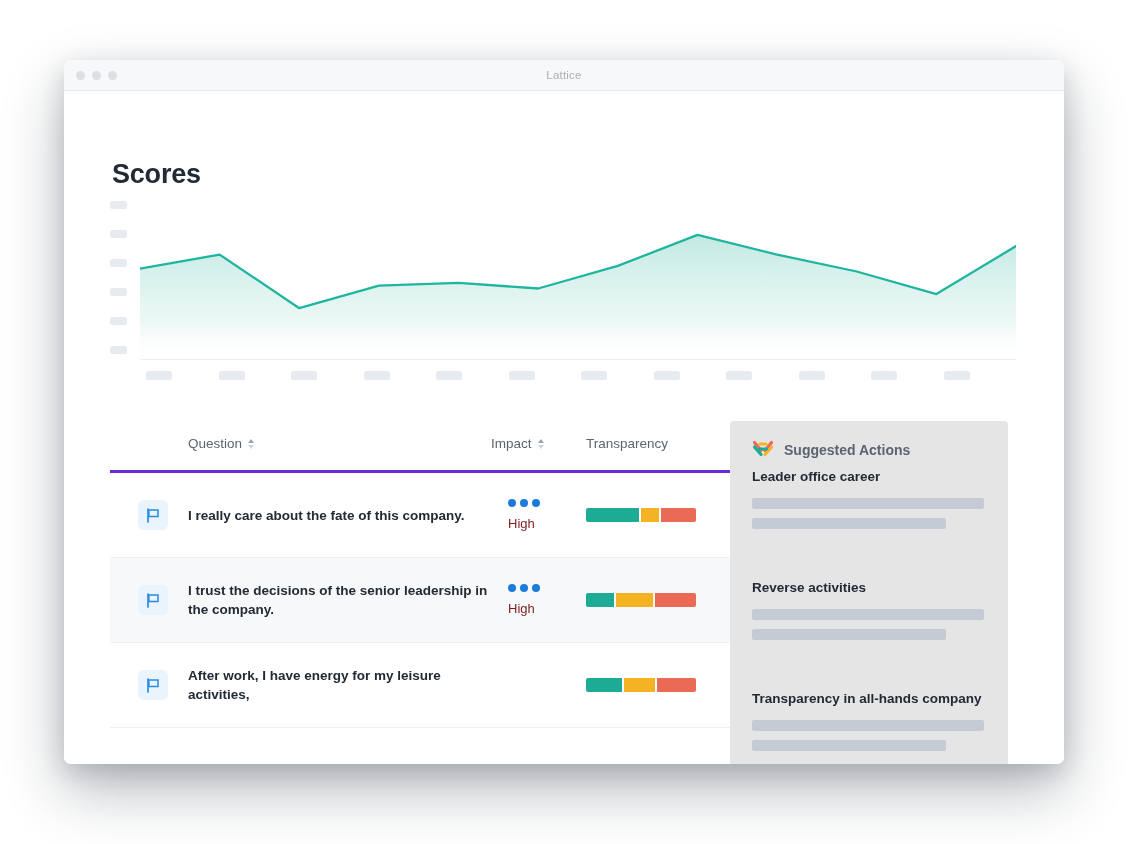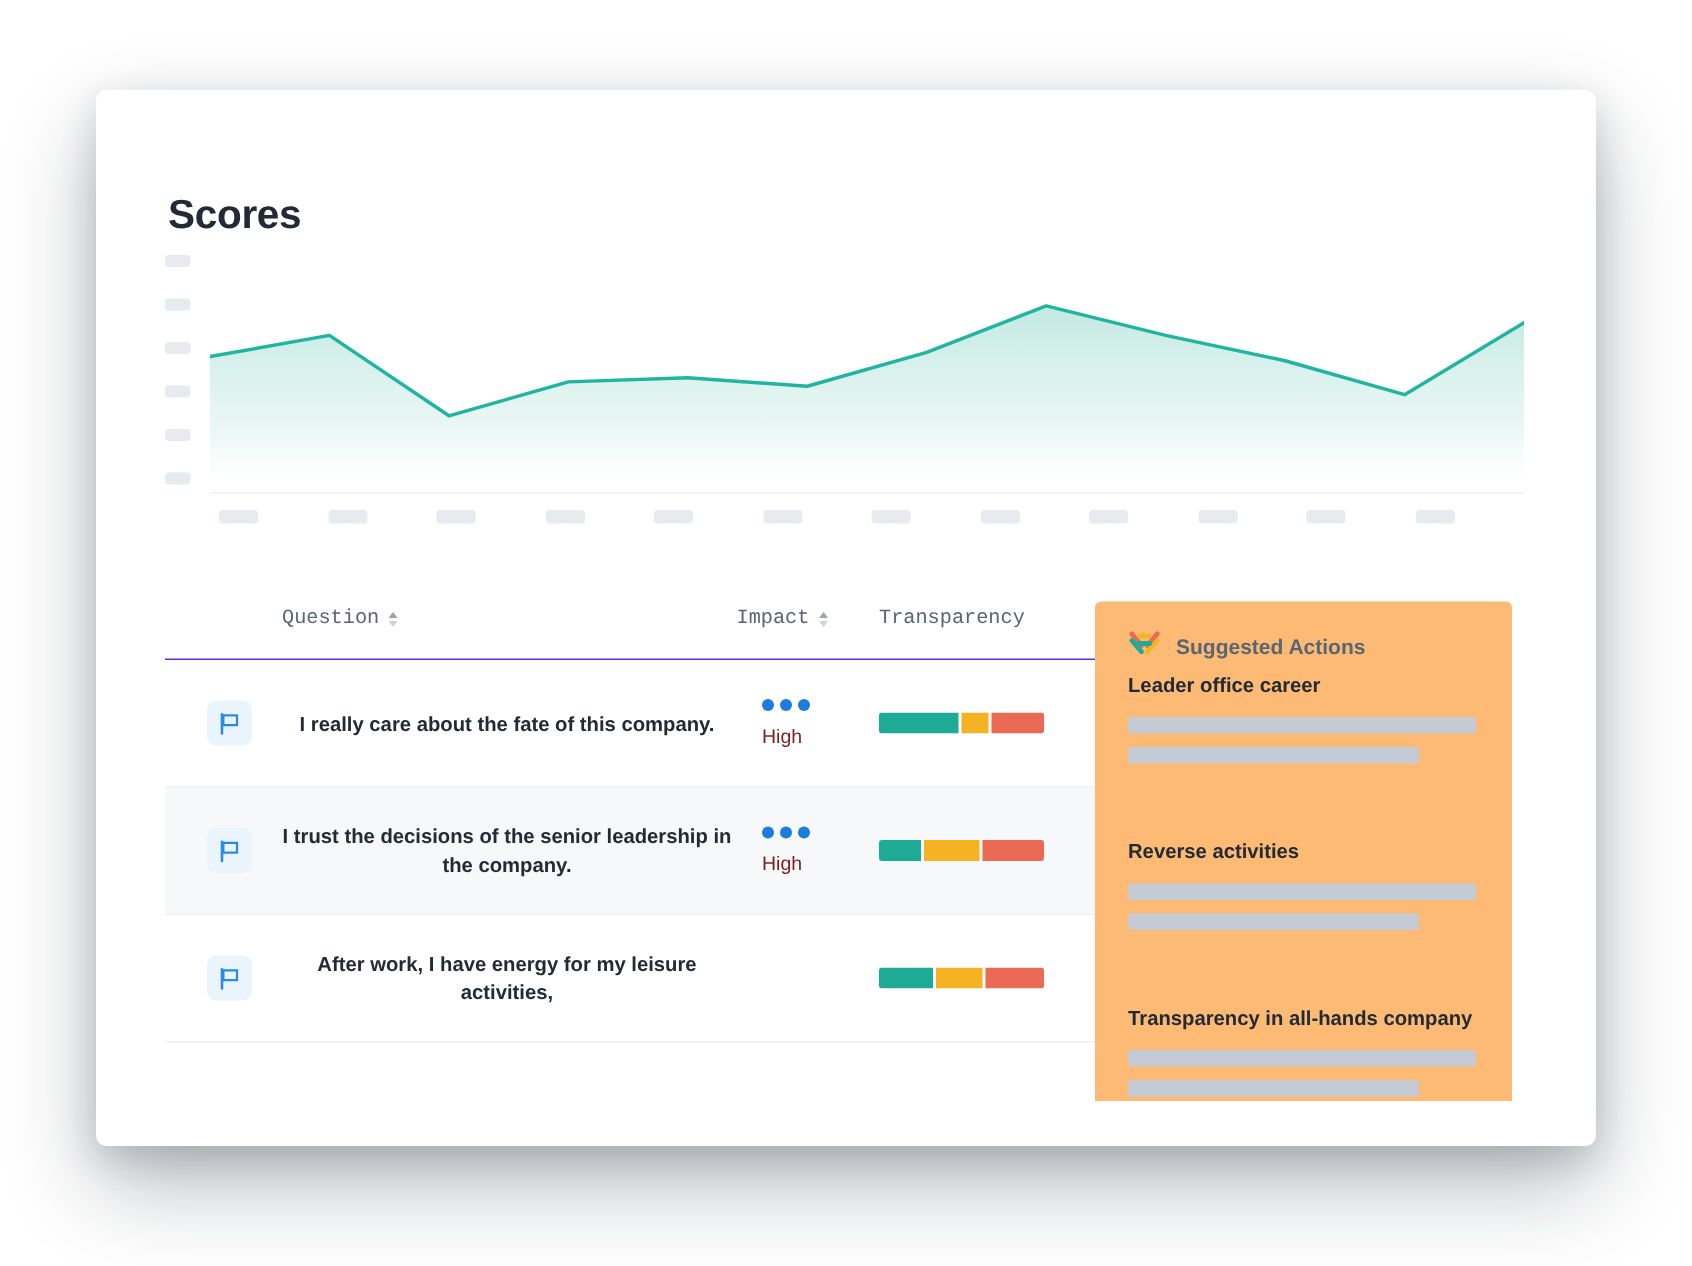--- a/index.html
+++ b/index.html
@@ -47,21 +47,21 @@
   .xaxis{position:absolute;left:30px;top:170px;width:876px;height:12px;}
   .xaxis .sk{position:absolute;top:0;width:26px;height:9px;}
 
   
   .lower{position:absolute;left:0;top:325px;width:1000px;height:349px;}
 
   .table{
     position:absolute;left:46px;top:0;width:620px;
   }
   .thead{
-    position:relative;height:54px;border-bottom:1px solid #6d28d9;font-family:Liberation Mono, monospace;
+    position:relative;height:54px;border-bottom:3px solid #6d28d9;
   }
   .th{
     position:absolute;top:20px;font-size:13.5px;color:#5a6572;font-weight:normal;
     display:flex;align-items:center;gap:6px;
   }
   .th-question{left:78px;}
   .th-impact{left:381px;}
   .th-distribution{left:476px;}
   .sortico{display:inline-block;width:7px;height:12px;position:relative;}
   .sortico i{position:absolute;left:0;width:0;height:0;border-left:3.5px solid transparent;border-right:3.5px solid transparent;}
@@ -72,56 +72,64 @@
     position:relative;height:84px;border-bottom:1px solid #eef0f3;
     display:flex;align-items:center;
   }
   .row.alt{background:#f7f8fa;}
   .flagbox{
     position:absolute;left:28px;width:30px;height:30px;border-radius:6px;
     background:#eaf4fd;display:flex;align-items:center;justify-content:center;
   }
   .qtext{
     position:absolute;left:78px;width:300px;
-    font-size:13.5px;line-height:19px;color:#222b35;font-weight:bold;text-align:center;
+    font-size:13.5px;line-height:19px;color:#222b35;font-weight:bold;
   }
   .impact{position:absolute;left:398px;width:70px;text-align:left;}
   .dots{display:flex;gap:4px;height:8px;align-items:center;}
   .dot{width:8px;height:8px;border-radius:50%;background:#1a7cdb;}
   .imp-label{margin-top:9px;font-size:13px;color:#7f1d1d;}
   .distbar{
     position:absolute;left:476px;width:110px;height:14px;border-radius:2px;
     display:flex;overflow:hidden;
   }
   .seg{height:14px;}
   .seg.g{background:#1eab96;}
   .seg.y{background:#f5b223;}
   .seg.r{background:#ea6a55;}
   .seg+.seg{margin-left:2px;}
 
   
   .suggest{
-    position:absolute;left:666px;top:16px;width:278px;height:349px;
-    background:#fdba74;border-radius:4px;
+    position:absolute;left:666px;top:5px;width:278px;height:349px;
+    background:#e5e5e5;border-radius:4px;
     padding:0;overflow:hidden;
   }
   .sg-head{position:absolute;left:22px;top:18px;display:flex;align-items:center;gap:10px;}
   .sg-head-label{font-size:14px;color:#5a6572;font-weight:bold;}
   .sg-item{position:absolute;left:22px;width:234px;}
   .sg-title{font-size:13.5px;font-weight:bold;color:#222b35;margin-bottom:14px;}
   .sg-line{height:11px;border-radius:2px;background:#c5cbd4;margin-bottom:9px;}
   .sg-line.full{width:232px;}
   .sg-line.short{width:194px;}
 </style>
 </head>
 <body>
 
 <div class="stage">
   <div class="window">
 
+    <div class="titlebar">
+      <div class="lights">
+        <span class="light"></span>
+        <span class="light"></span>
+        <span class="light"></span>
+      </div>
+      <div class="win-title">Lattice</div>
+    </div>
 
     <div class="viewport">
 
       <div class="page-title">Scores</div>
 
       <div class="chart-wrap">
         <div class="yaxis">
             <span class="sk" style="top: 0px;"></span>
             <span class="sk" style="top: 29px;"></span>
             <span class="sk" style="top: 58px;"></span>

